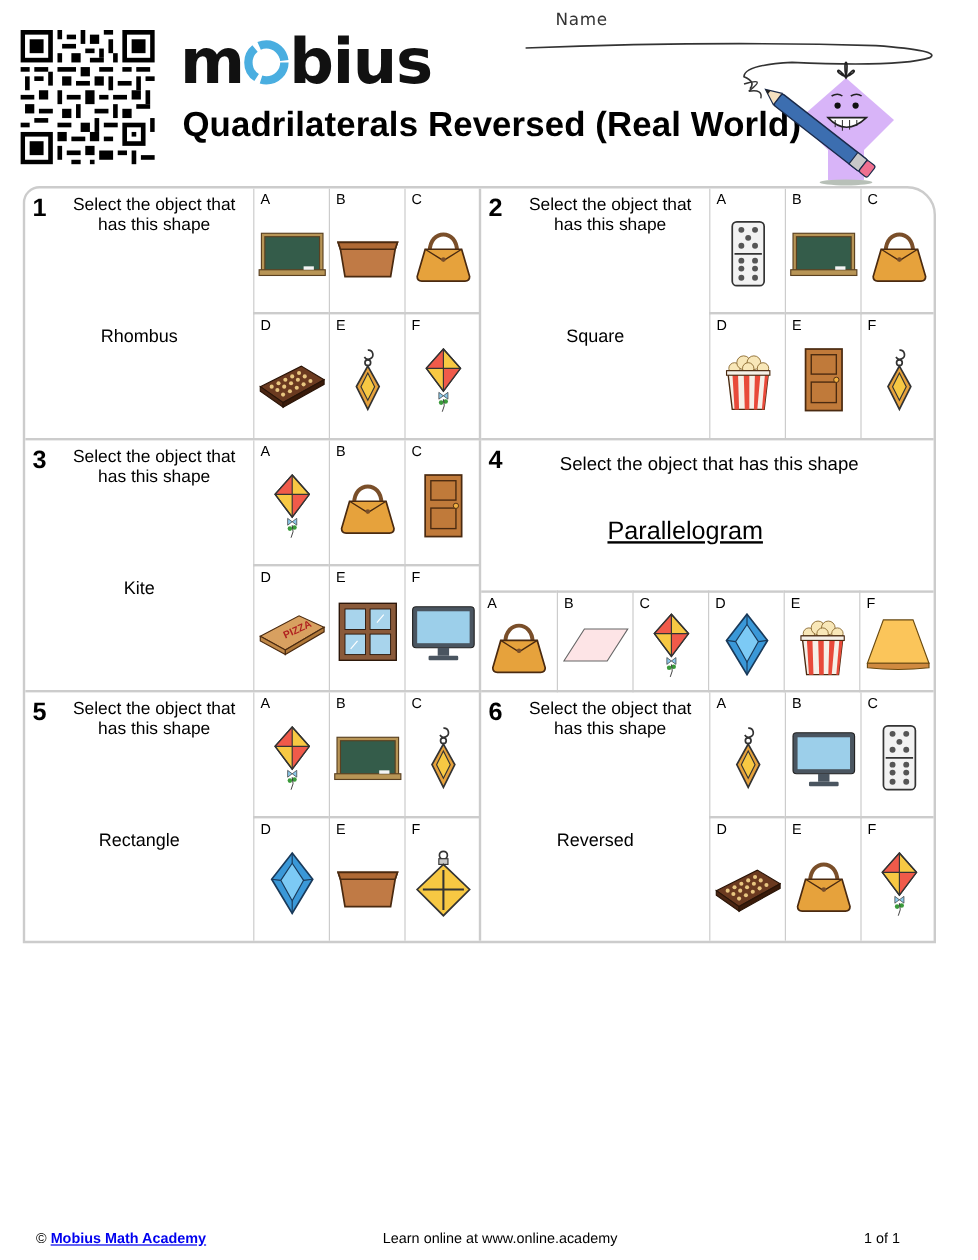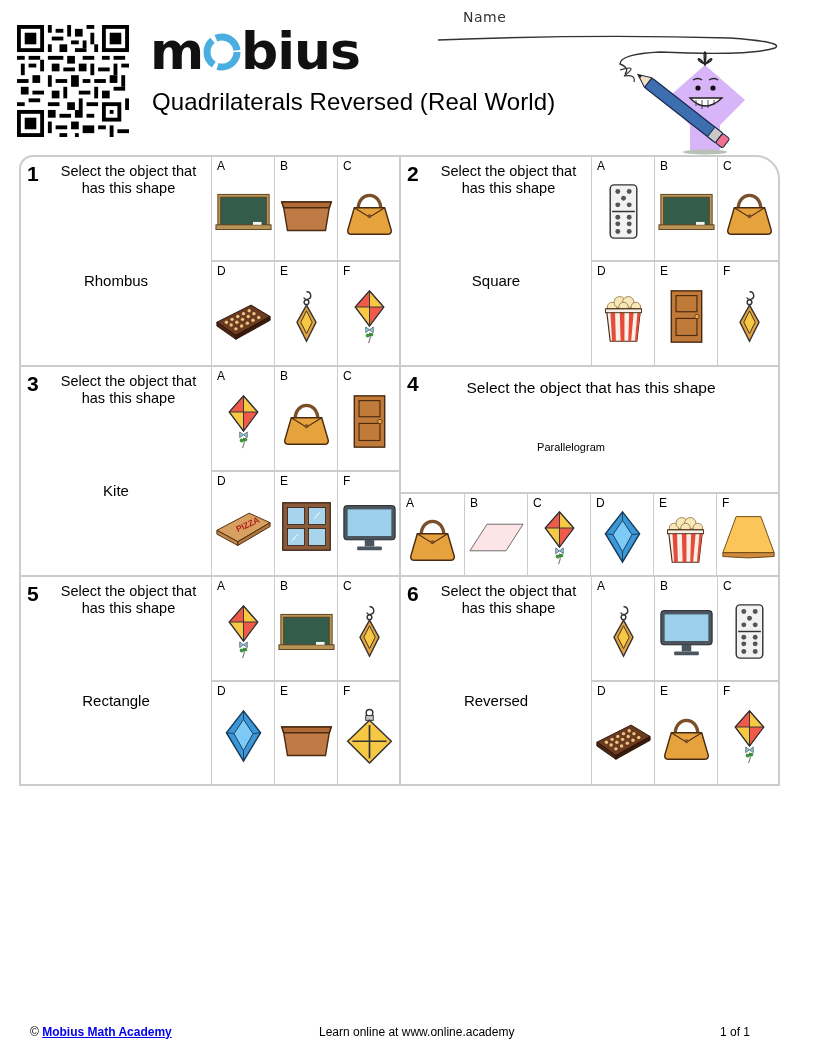--- a/index.html
+++ b/index.html
@@ -1,38 +1,38 @@
 <!DOCTYPE html>
 <html><head>
 <meta charset="utf-8">
 <style>
   * { box-sizing: border-box; margin: 0; padding: 0; }
   html, body { width: 815px; height: 1050px; background: #ffffff; overflow: hidden; }
   body { position: relative; font-family: "Liberation Sans", sans-serif; color: #000; }
 
   .qr { position: absolute; left: 17px; top: 25px; width: 112px; height: 112px; }
   .logo { position: absolute; left: 150px; top: 22px; height: 56px; }
-  .title { position: absolute; left: 152px; top: 88px; font-size: 24px; font-weight: normal; letter-spacing: 0.1px; }
+  .title { position: absolute; left: 152px; top: 88px; font-size: 29px; font-weight: bold; letter-spacing: 0.1px; }
   .name-label { position: absolute; left: 463px; top: 9px; font-size: 14px; color: #333; font-family: "DejaVu Sans", sans-serif; font-weight: normal; letter-spacing: 0.5px; }
   .name-line { position: absolute; left: 430px; top: 28px; width: 355px; height: 60px; }
   .mascot { position: absolute; left: 610px; top: 40px; width: 170px; height: 115px; }
 
   .grid { position: absolute; left: 19px; top: 155px; width: 761px; height: 631px;
           border: 2px solid #cccccc; border-radius: 14px 24px 0 0; overflow: hidden; }
   .prob { position: absolute; width: 380px; height: 210px; border-right: 2px solid #cccccc; border-bottom: 2px solid #cccccc; }
   .prob .num { position: absolute; left: 6px; top: 5px; font-size: 21px; font-weight: bold; }
   .prob .prompt { position: absolute; left: 30px; top: 6px; width: 155px; text-align: center; font-size: 14.5px; line-height: 17px; }
   .prob .shape { position: absolute; left: 0; top: 115px; width: 190px; text-align: center; font-size: 15px; }
   .opt { position: absolute; width: 63px; height: 105px; border-left: 1px solid #cccccc; }
   .opt.r2 { border-top: 2px solid #cccccc; }
   .opt .lbl { position: absolute; left: 5px; top: 2px; font-size: 12px; }
   .opt svg { position: absolute; left: 3px; top: 26px; width: 57px; height: 57px; }
 
   .wide .prompt { left: 0; width: 380px; top: 12px; font-size: 15.5px; }
-  .wide .shape { left: 0; width: 340px; top: 74px; font-size: 11px; }
+  .wide .shape { left: 0; width: 340px; top: 64px; font-size: 21px; text-decoration: underline; }
   .wopt { position: absolute; top: 125px; width: 63px; height: 85px; border-left: 1px solid #cccccc; border-top: 2px solid #cccccc; }
   .wopt .lbl { position: absolute; left: 5px; top: 2px; font-size: 12px; }
   .wopt svg { position: absolute; left: 3px; top: 15px; width: 57px; height: 57px; }
 
   .footer { position: absolute; top: 1025px; font-size: 12px; }
   .footer a { color: #0000ee; text-decoration: underline; font-weight: bold; }
 </style>
 </head>
 <body>
 

